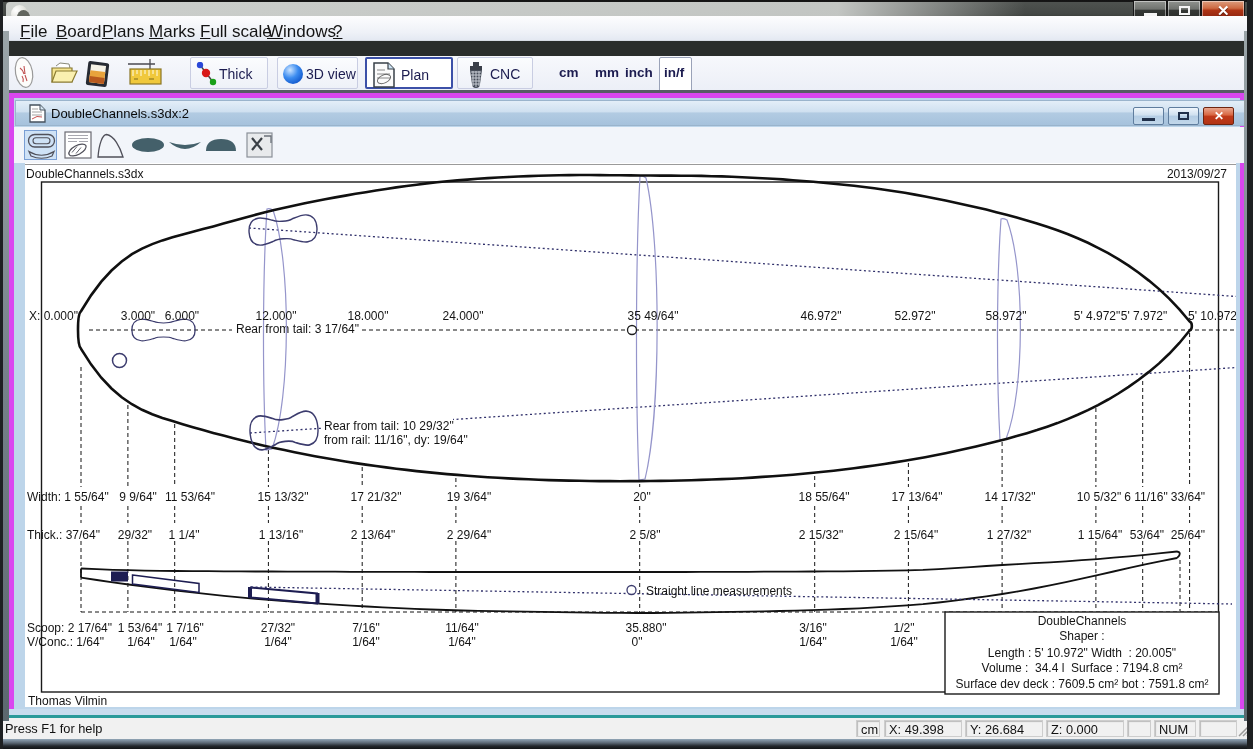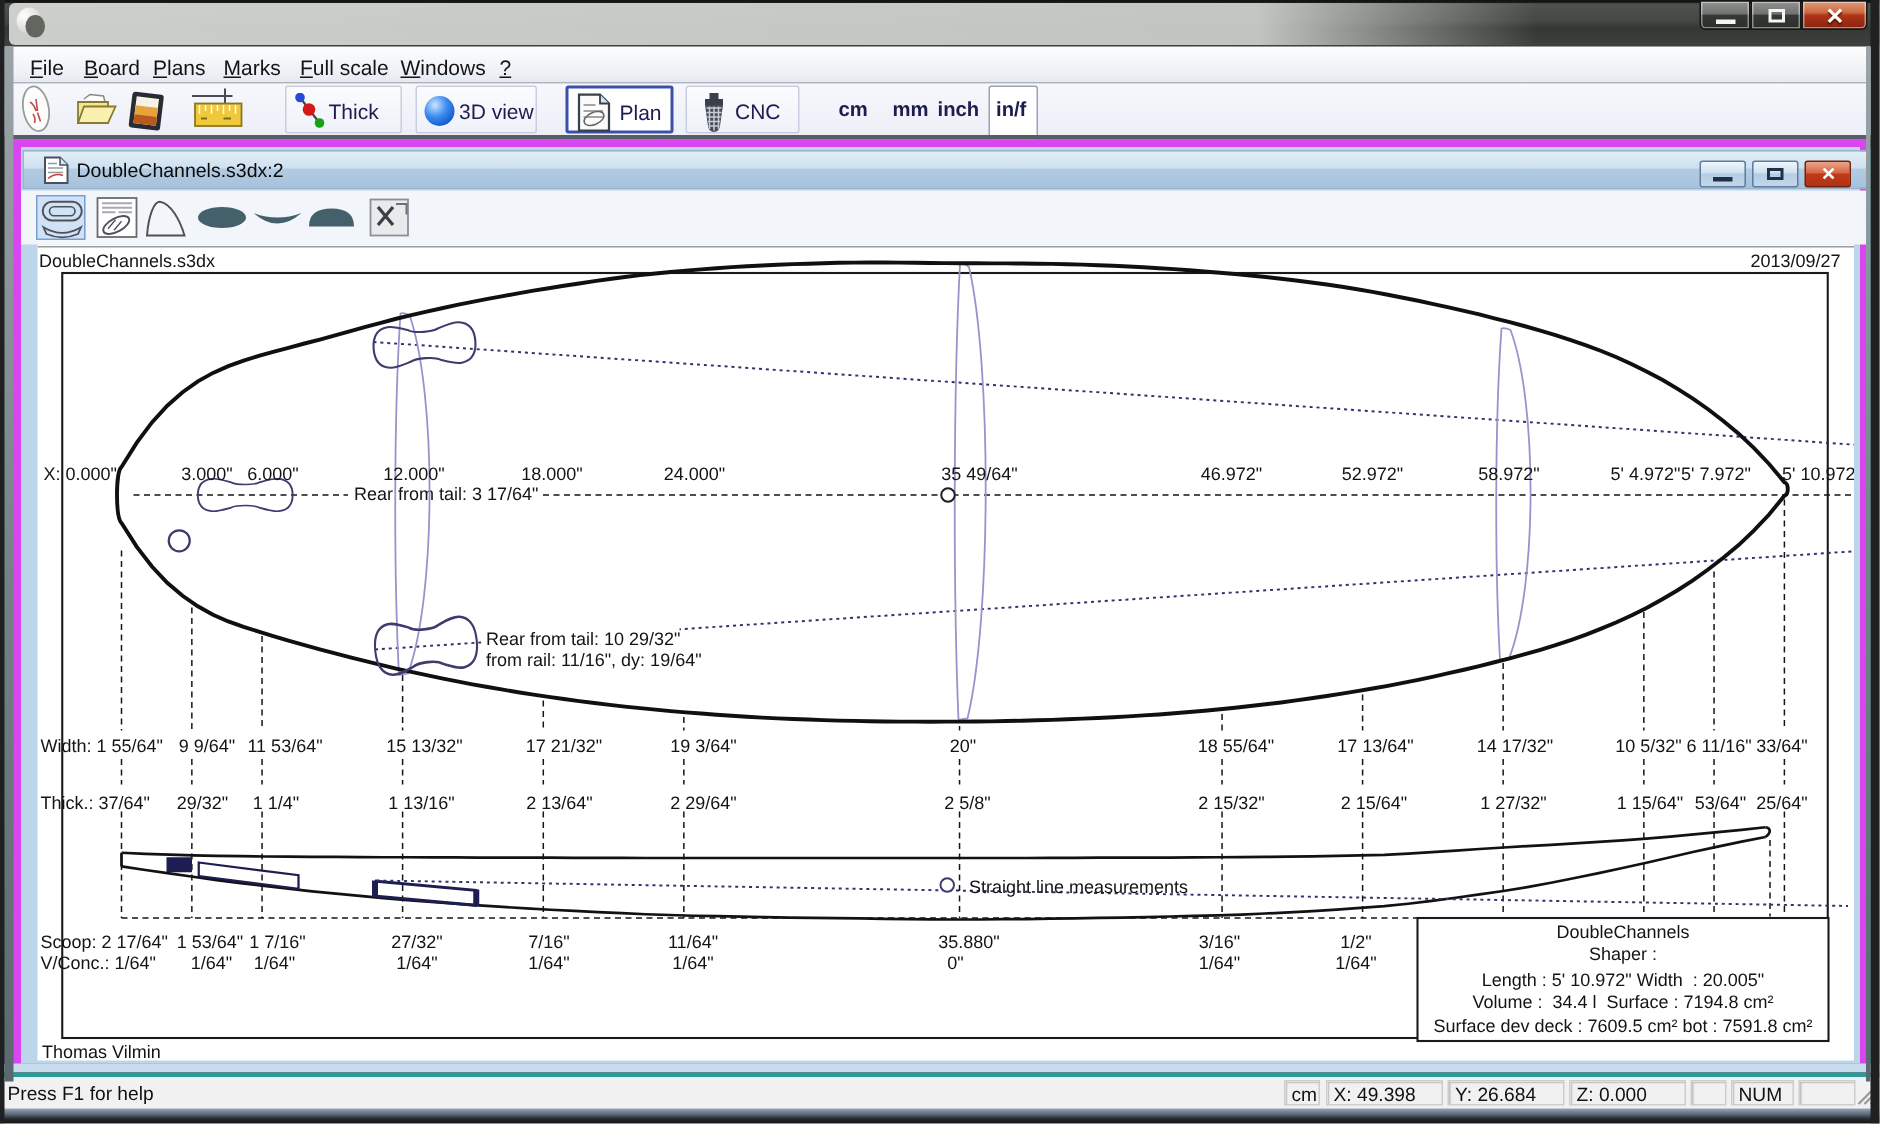--- a/index.html
+++ b/index.html
@@ -5,21 +5,21 @@
 body{width:1253px;height:749px;overflow:hidden;font-family:"Liberation Sans",sans-serif;background:#2a2d2b;position:relative;}
 #titlebar{position:absolute;left:0;top:0;width:1253px;height:31px;background:linear-gradient(#141414 0%,#161616 5%,#4e524f 8%,#444845 45%,#343834 60%,#3d423e 100%);}
 #titleglow{position:absolute;left:6px;top:2px;width:1040px;height:28px;background:linear-gradient(90deg,rgba(215,218,215,0.92),rgba(205,208,205,0.92) 80%,rgba(200,203,200,0) 98%);border-radius:4px;}
 #titlebar .txt{position:absolute;left:32px;top:8px;font-size:12.8px;color:#0d0d0d;white-space:pre;}
 #appicon{position:absolute;left:11px;top:5px;width:17px;height:18px;background:radial-gradient(circle at 30% 30%,#ffffff,#e2e2dc 50%,#b8b8b0);border-radius:50%;}
 #appicon:after{content:"";position:absolute;left:6px;top:5px;width:13px;height:15px;border-radius:50%;background:#62665f;}
 .wbtn{position:absolute;top:0;height:20px;border:1px solid #161616;box-shadow:inset 0 0 0 1px rgba(255,255,255,.45);}
 #btnmin{left:1133px;width:34px;background:linear-gradient(#90938f 0%,#70736f 45%,#353835 52%,#2b2e2b 100%);border-radius:0 0 0 4px;}
 #btnmax{left:1167px;width:34px;background:linear-gradient(#90938f 0%,#70736f 45%,#353835 52%,#2b2e2b 100%);}
 #btncls{left:1201px;width:44px;background:linear-gradient(#dc9d7e 0%,#cd6a42 40%,#ae3415 52%,#8a2310 100%);border-radius:0 0 4px 0;}
-#menubar{position:absolute;left:3px;top:31px;width:1247px;height:25px;background:linear-gradient(#fdfdfe,#eef1f7 70%,#e4e9f2);font-size:14px;color:#141414;border-bottom:1px solid #d7dbe4;}
+#menubar{position:absolute;left:3px;top:16px;width:1247px;height:25px;background:linear-gradient(#fdfdfe,#eef1f7 70%,#e4e9f2);font-size:17px;color:#141414;border-bottom:1px solid #d7dbe4;}
 #toolbar{position:absolute;left:3px;top:56px;width:1247px;height:34px;background:linear-gradient(#f7f8fc,#eceff7);}
 #tbsep{position:absolute;left:3px;top:90px;width:1247px;height:3px;background:#585c66;}
 .tbtn{position:absolute;top:1px;height:32px;background:linear-gradient(#fbfcfe,#eef1f8);border:1px solid #c9cde2;border-radius:2px;color:#1c1c50;font-size:14px;}
 .tbtn span{position:absolute;top:8px;white-space:nowrap;}
 .unit{position:absolute;top:9px;font-size:13.5px;color:#1c1c50;font-weight:bold;}
 #childwin{position:absolute;left:9px;top:93px;width:1236px;height:621px;background:#bdd5ea;border:5px solid #d946ef;}
 #ctitle{position:absolute;left:1px;top:2px;width:1232px;height:26px;background:linear-gradient(#e3eef8 0%,#cfe0f0 45%,#b2cbe2 50%,#a6c2dc 100%);border:1px solid #9ab4cc;}
 #ctitle .txt{position:absolute;left:35px;top:5px;font-size:13px;color:#0a0a0a;}
 .cbtn{position:absolute;top:6px;width:31px;height:18px;border:1px solid #5f7d9e;border-radius:2px;background:linear-gradient(#f0f6fc,#cfe0ef 45%,#b4cde4 50%,#c2d7ea 100%);}
 #ccls{background:linear-gradient(#e8a68e,#d86540 45%,#c03a1a 50%,#b23314 100%);border-color:#6e2410;}
@@ -92,21 +92,21 @@
           <radialGradient id="g1" cx="0.35" cy="0.3" r="0.8">
             <stop offset="0" stop-color="#cce4ff"></stop>
             <stop offset="0.5" stop-color="#3c8cf0"></stop>
             <stop offset="1" stop-color="#0a50c8"></stop>
           </radialGradient>
         </defs>
         <circle cx="11" cy="11" r="10" fill="url(#g1)"></circle>
       </svg>
       <span style="left:28px">3D view</span>
     </div>
-  <div class="tbtn" style="left:374px;width:72px;border:2px solid #3c50a8;background:#fff">
+  <div class="tbtn" style="left:362px;width:88px;border:2px solid #3c50a8;background:#fff">
       <svg style="position:absolute;left:5px;top:3px" width="24" height="26" viewBox="0 0 24 26">
         <path d="M 2,1 h 14 l 6,6 v 18 h -20 z" fill="#fbfbfb" stroke="#384048" stroke-width="1.5"></path>
         <path d="M 16,1 l 0,6 6,0" fill="#cfe4f4" stroke="#384048" stroke-width="1.2"></path>
         <path d="M 5,8 h 8 M 5,12 h 13 M 5,16 h 13" stroke="#888" stroke-width="1"></path>
         <ellipse cx="12" cy="17" rx="7" ry="4" transform="rotate(-24 12 17)" fill="none" stroke="#666" stroke-width="1"></ellipse>
       </svg>
       <span style="left:34px">Plan</span>
     </div>
   <div class="tbtn" style="left:454px;width:76px">
       <svg style="position:absolute;left:7px;top:3px" width="22" height="27" viewBox="0 0 22 27">

